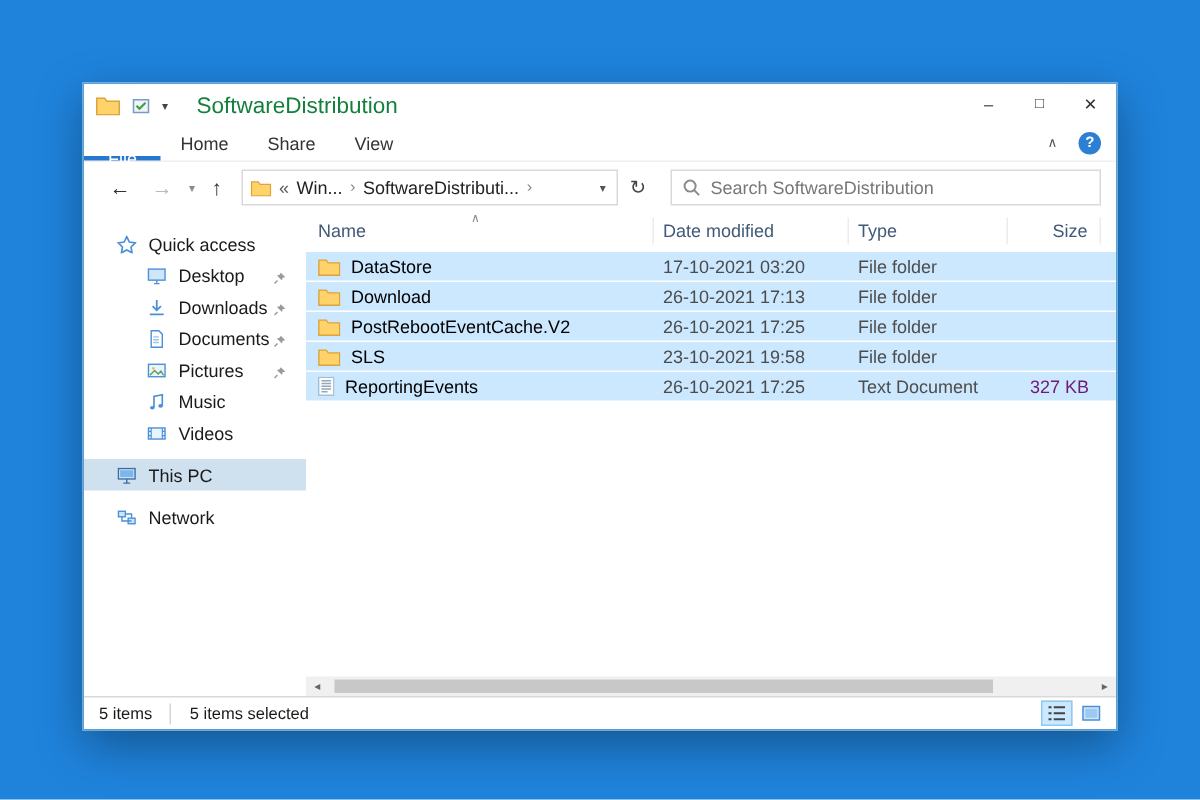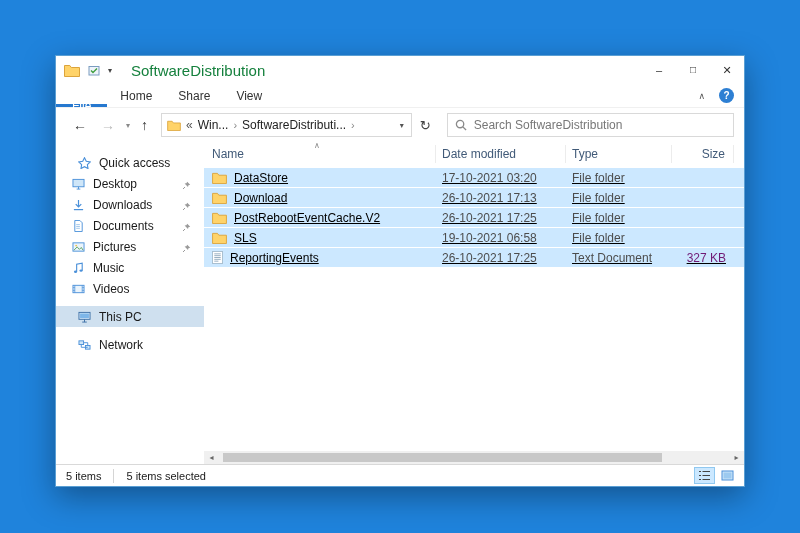--- a/index.html
+++ b/index.html
@@ -48,37 +48,37 @@
   .refresh { font-size:13px; color:#444; padding:0 8px; }
   .search { width:300px; height:24px; border:1px solid #d9d9d9; margin-left:8px;
             display:flex; align-items:center; padding:0 7px; gap:7px; background:#fff; }
   .search input { border:none; outline:none; flex:1; font-size:12px; font-family:inherit; background:transparent; }
   .search input::placeholder { color:#777; }
   
   .main { flex:1; display:flex; min-height:0; }
   .sidebar { width:148px; flex:none; padding-top:10px; overflow:hidden; }
   .side-item { height:21px; display:flex; align-items:center; gap:8px; font-size:12px;
                color:#1a1a1a; position:relative; padding-left:22px; white-space:nowrap;text-align:right; }
-  .side-item.child { padding-left:16px; }
+  .side-item.child { padding-left:42px; }
   .side-item.sel { background:#cfe0ef; }
   .side-item.gap { margin-top:7px; }
   .pin { position:absolute; right:13px; top:6px; }
   
   .filepane { flex:1; display:flex; flex-direction:column; min-width:0; }
   .cols { height:24px; display:flex; align-items:center; font-size:12px; color:#415a78;
           position:relative; flex:none; }
   .col { height:18px; display:flex; align-items:center; border-right:1px solid #ececec; }
   .col.name { width:232px; padding-left:8px; }
   .col.date { width:130px; padding-left:6px; }
   .col.type { width:106px; padding-left:6px; }
   .col.size { width:62px; justify-content:flex-end; padding-right:8px; }
   .sortcaret { position:absolute; left:110px; top:-1px; font-size:8px; color:#888; }
   .rows { margin-top:2px; }
   .frow { height:20px; display:flex; align-items:center; font-size:12px;
-          background:#cce8ff; border-bottom:1px solid #fff;text-decoration:underline; }
+          background:#cce8ff; border-bottom:1px solid #fff; }
   .c-name { width:232px; display:flex; align-items:center; gap:7px; padding-left:8px; color:#000; overflow:hidden; white-space:nowrap; }
   .c-date { width:130px; padding-left:6px; color:#4c4c4c; }
   .c-type { width:106px; padding-left:6px; color:#4c4c4c; }
   .c-size { width:62px; text-align:right; padding-right:8px; color:#701a75; }
   .hscroll { margin-top:auto; height:13px; background:#f0f0f0; display:flex; align-items:center; flex:none; }
   .sc-arrow { width:15px; text-align:center; font-size:8px; color:#666; line-height:13px; }
   .sc-track { flex:1; height:13px; position:relative; }
   .sc-thumb { position:absolute; left:4px; top:2px; height:9px; width:86%; background:#c8c8c8; }
   
   .status { height:22px; border-top:1px solid #d9d9d9; display:flex; align-items:center;
@@ -283,21 +283,21 @@
           <span class="c-type">File folder</span>
           <span class="c-size"></span>
         </div>
         <div class="frow">
           <span class="c-name">
             <svg width="15" height="12" viewBox="0 0 16 13">
                 <path d="M.5 1.5h5.3l1.5 2h8.2v9H.5z" fill="#ffd369" stroke="#dca43b"></path>
               </svg>
             <span>SLS</span>
           </span>
-          <span class="c-date">19-10-2021 06:58</span>
+          <span class="c-date">23-10-2021 19:58</span>
           <span class="c-type">File folder</span>
           <span class="c-size"></span>
         </div>
         <div class="frow">
           <span class="c-name">
             <svg width="11" height="13" viewBox="0 0 12 14">
                 <rect x=".5" y=".5" width="11" height="13" fill="#fff" stroke="#a5bccd"></rect>
                 <path d="M2.5 3h7M2.5 5h7M2.5 7h7M2.5 9h7M2.5 11h4.5" stroke="#8fa8bc"></path>
               </svg>
             <span>ReportingEvents</span>

